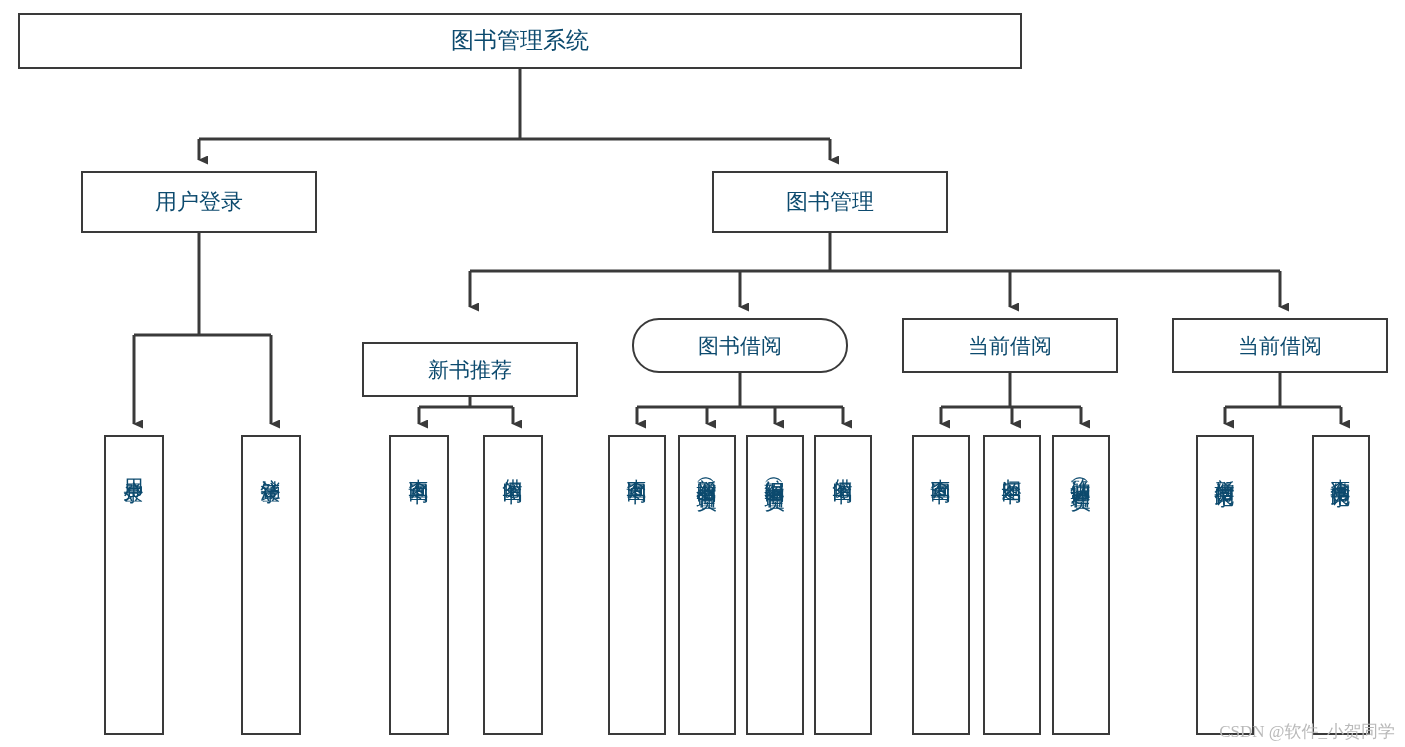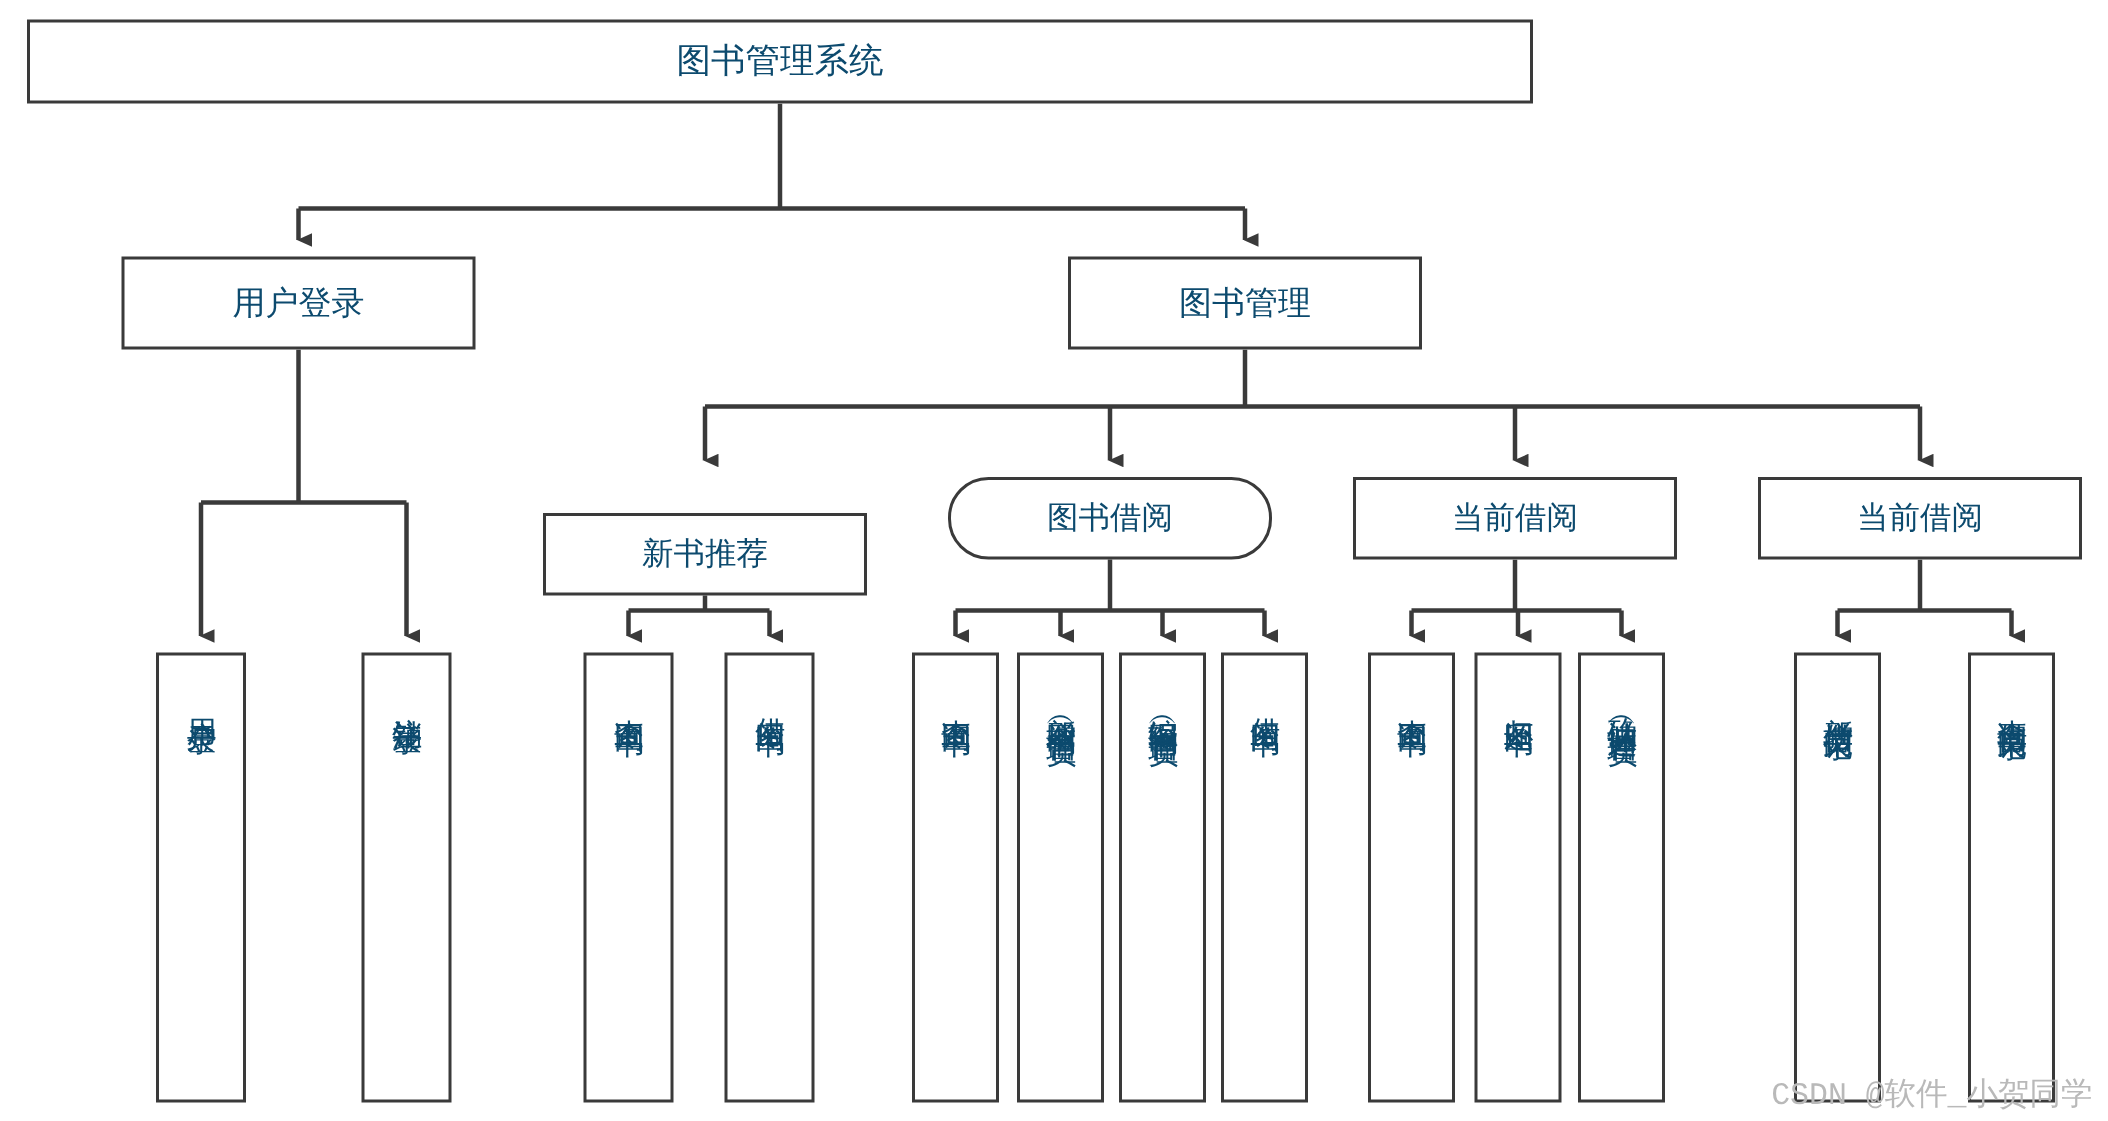--- a/index.html
+++ b/index.html
@@ -55,23 +55,23 @@
     writing-mode: vertical-rl;
     text-orientation: upright;
     font-size: 20px;
     letter-spacing: 2px;
     line-height: 1;
   }
   .watermark {
     position: absolute;
     right: 10px;
     bottom: 4px;
-    font-size: 21px;
+    font-size: 17px;
     color: #b9b9b9;
-    font-family: Liberation Mono, monospace;
+    font-family: Liberation Serif, serif;
     white-space: nowrap;
     pointer-events: none;
   }
 </style>
 </head>
 <body>
 
 <div id="diagram-root">
 
   <svg class="flow-svg" viewBox="0 0 1405 747" xmlns="http://www.w3.org/2000/svg">

